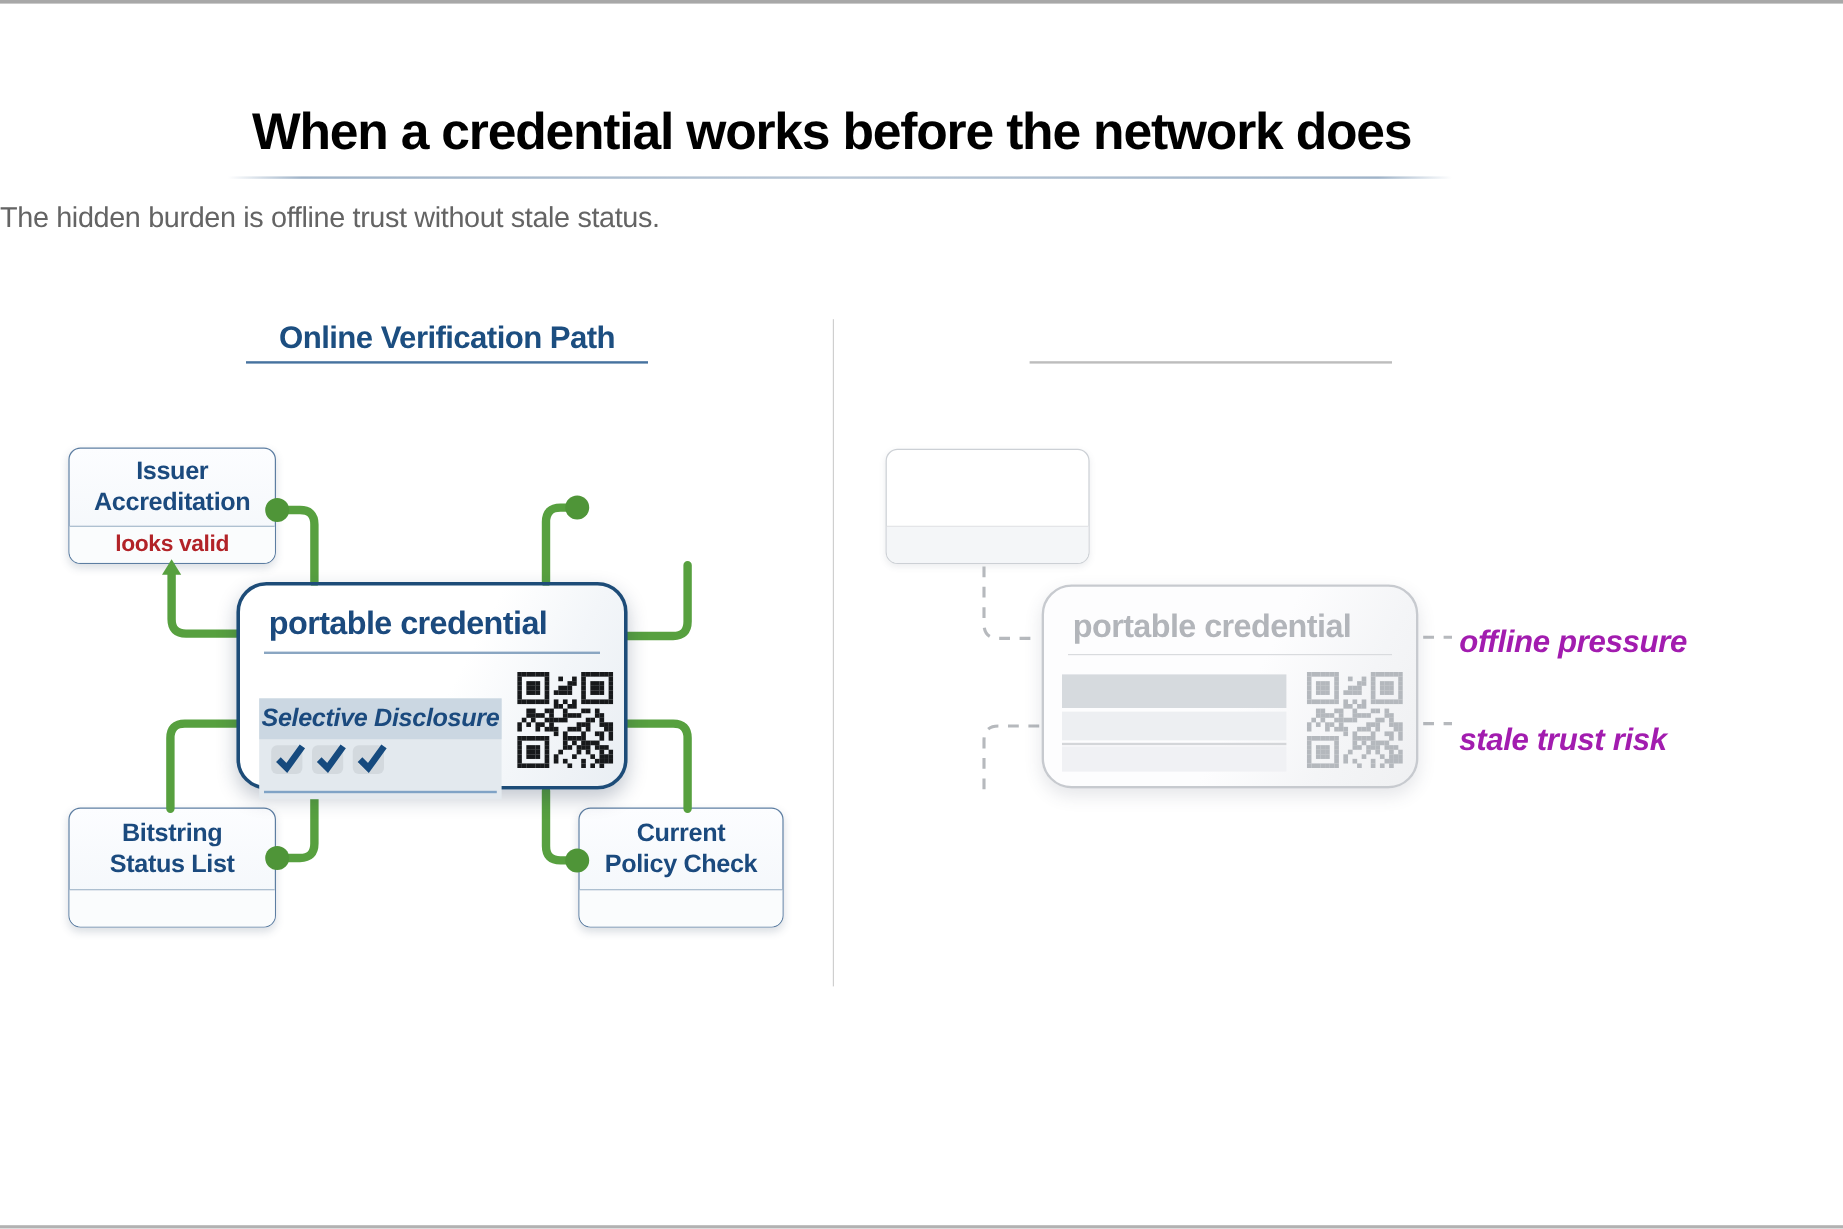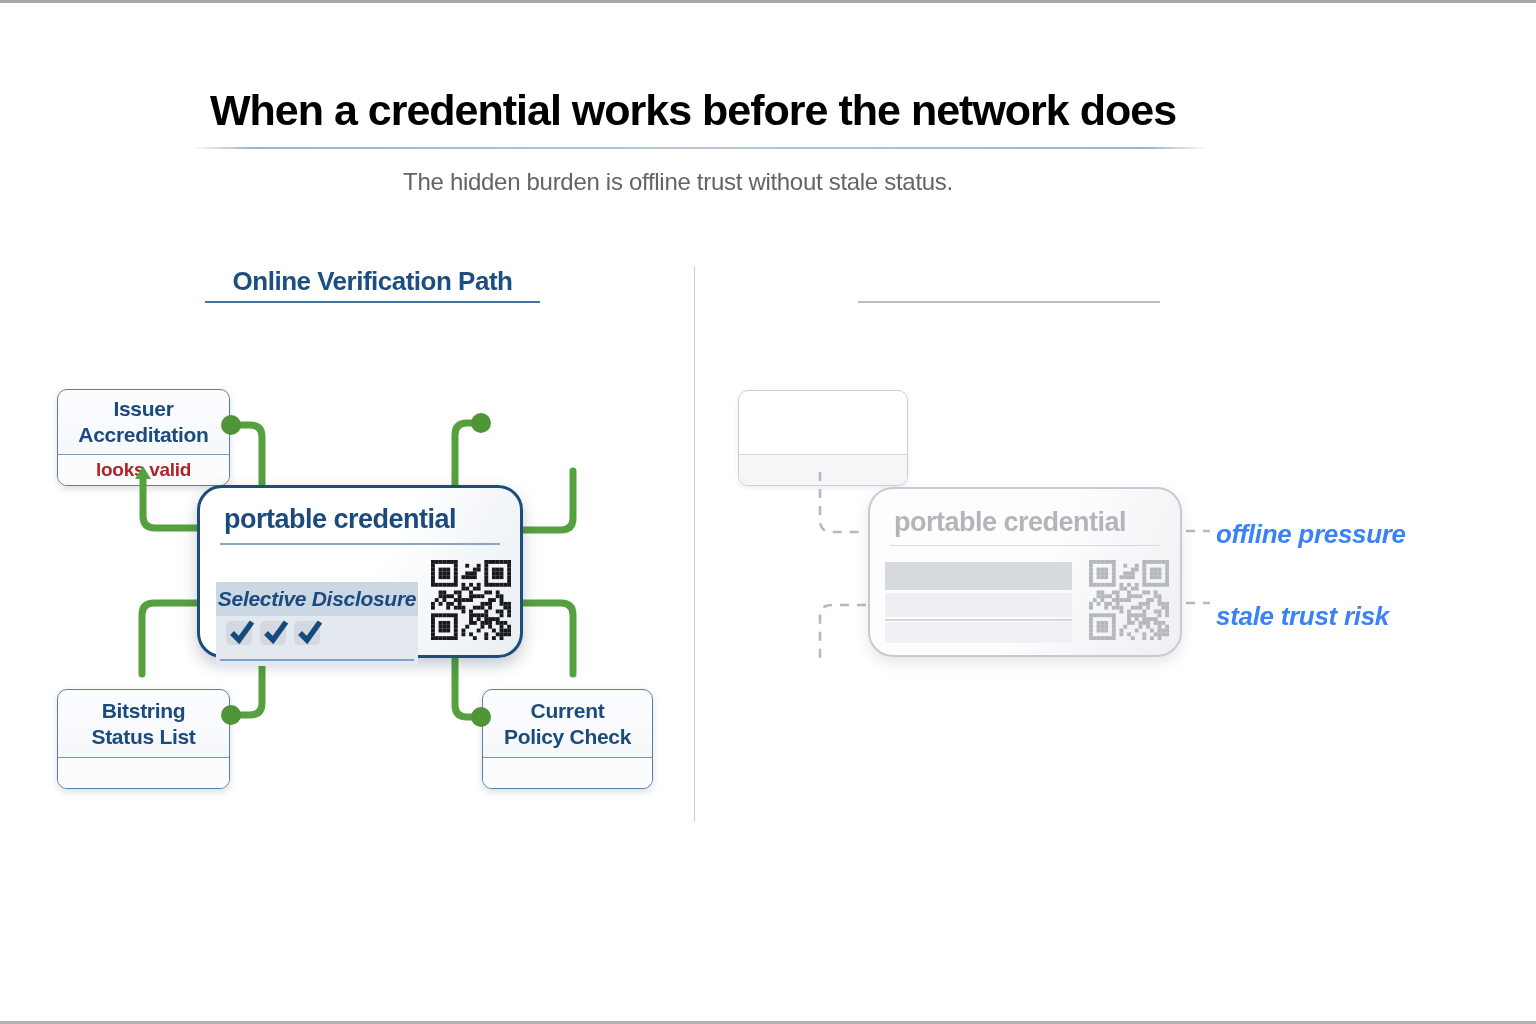--- a/index.html
+++ b/index.html
@@ -14,39 +14,39 @@
   
   .main-title{
     position:absolute;left:0;top:86px;width:1386px;text-align:center;
     color:#000000;font-size:43px;font-weight:bold;letter-spacing:-1px;
   }
   .title-rule{
     position:absolute;left:190px;top:147px;width:1020px;height:2px;
     background:linear-gradient(90deg,rgba(160,180,200,0),#9fb3c8 6%,#b9c7d6 50%,#9fb3c8 94%,rgba(160,180,200,0));
   }
   .subtitle{
-    position:absolute;left:0;top:168px;width:1356px;text-align:center;
+    position:absolute;left:0;top:168px;width:1356px;text-align:left;
     color:#646464;font-size:24px;letter-spacing:-0.3px;
   }
 
   
   .panel-title{position:absolute;font-size:26px;letter-spacing:-0.5px;white-space:nowrap;}
   .panel-title.online{left:205px;top:266px;width:335px;text-align:center;color:#1c4e80;font-weight:bold;}
   .panel-title.offline{left:858px;top:266px;width:302px;text-align:center;color:#9b9b9b;}
   .panel-underline{position:absolute;height:2px;top:301px;}
   .panel-underline.online{left:205px;width:335px;background:#46729f;}
   .panel-underline.offline{left:858px;width:302px;background:#bdbdbd;}
   .v-divider{position:absolute;left:694px;top:266px;width:1px;height:556px;background:#cfcfcf;}
 
   
   .node{
     position:absolute;border:1.6px solid #5d7ea2;border-radius:10px;
     background:linear-gradient(180deg,#fcfdff 0%,#f2f6fa 100%);
     box-shadow:0 3px 7px rgba(50,70,100,.18);
-    display:flex;flex-direction:column;z-index:1;box-sizing:border-box;margin-top:16px;
+    display:flex;flex-direction:column;z-index:1;box-sizing:border-box;
   }
   .node-label{
     flex:1;display:flex;align-items:center;justify-content:center;
     white-space:pre-line;text-align:center;color:#1b4a7e;font-weight:bold;
     font-size:21px;line-height:1.22;letter-spacing:-0.3px;
   }
   .node-note{
     height:30px;border-top:1px solid #7d98b3;display:flex;align-items:center;justify-content:center;
     color:#b22328;font-weight:bold;font-size:19px;letter-spacing:-0.3px;
     border-radius:0 0 9px 9px;background:#fafcfd;
@@ -97,21 +97,21 @@
   .card.ghost .card-title{color:#b2b5ba;padding-right:30px;top:18px;}
   .card.ghost .card-rule{top:56px;background:#d9dbde;height:1px;}
   .g-strip1{position:absolute;left:15px;top:73px;width:187px;height:28px;background:#d6dade;}
   .g-row2{position:absolute;left:15px;top:104px;width:187px;height:24px;background:#edeff2;}
   .g-div{position:absolute;left:15px;top:130px;width:187px;height:1.5px;background:#d4d6d9;}
   .g-row3{position:absolute;left:15px;top:133px;width:187px;height:21px;background:#f0f1f4;}
   .card.ghost .qr{left:219px;top:71px;width:80px;height:80px;}
 
   
   .annotation{
-    position:absolute;color:#3b82f6;font-style:italic;font-weight:bold;
+    position:absolute;color:#a21caf;font-style:italic;font-weight:bold;
     font-size:26px;letter-spacing:-0.3px;white-space:nowrap;z-index:3;
   }
   .annotation.pressure{left:1216px;top:519px;}
   .annotation.stale{left:1216px;top:601px;}
 </style>
 </head>
 <body>
 
 <div class="stage">
   <div class="hairline top"></div>

